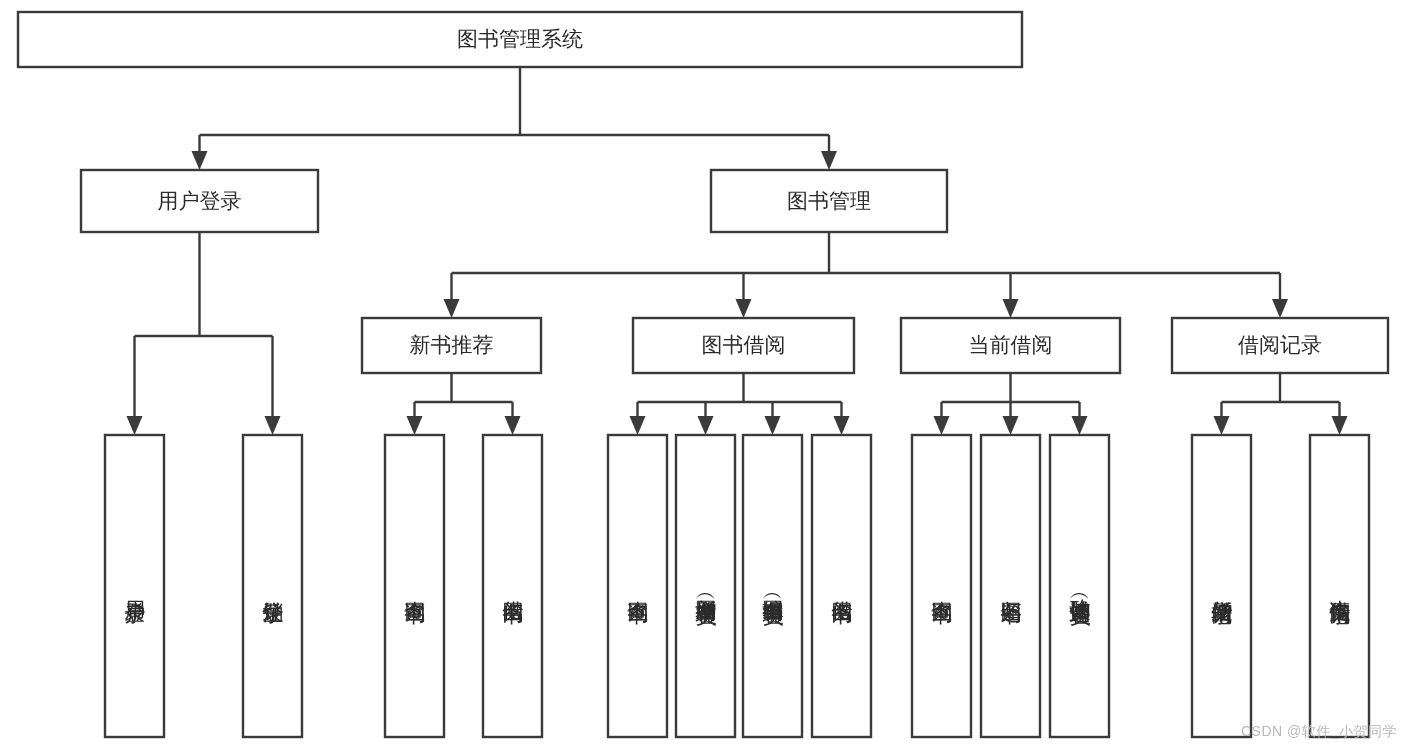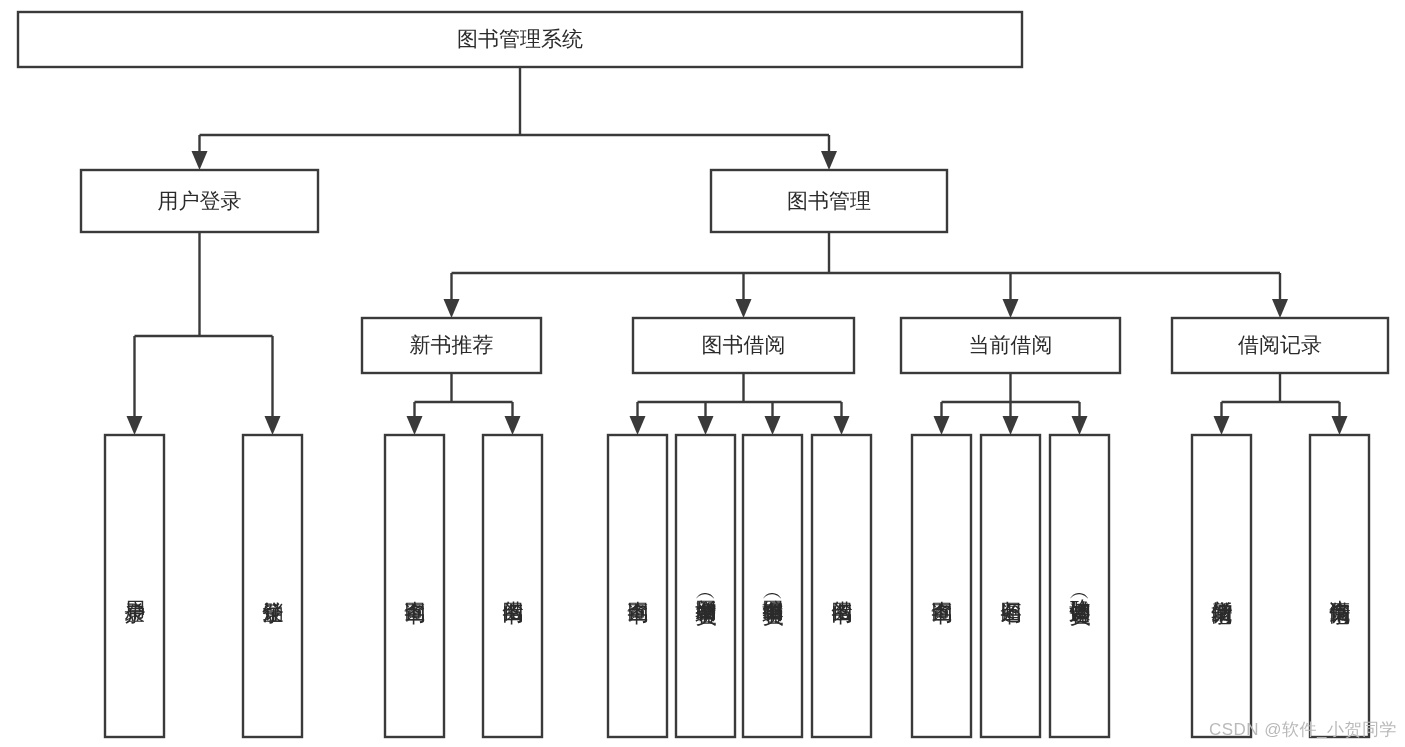--- a/index.html
+++ b/index.html
@@ -65,21 +65,21 @@
     line-height: 1.28;
     letter-spacing: 1px;
     white-space: nowrap;
     text-align: center;
   }
   .watermark {
     position: absolute;
     right: 8px;
     bottom: 6px;
     font-family: "Liberation Sans", "DejaVu Sans", sans-serif;
-    font-size: 17px;
+    font-size: 14px;
     color: #b9b9b9;
     letter-spacing: 0.5px;
     user-select: none;
   }
 </style>
 </head>
 <body>
 
 <div id="diagram-root">
   <svg class="diagram-canvas" id="diagram-svg" viewBox="0 0 1405 747" xmlns="http://www.w3.org/2000/svg">

